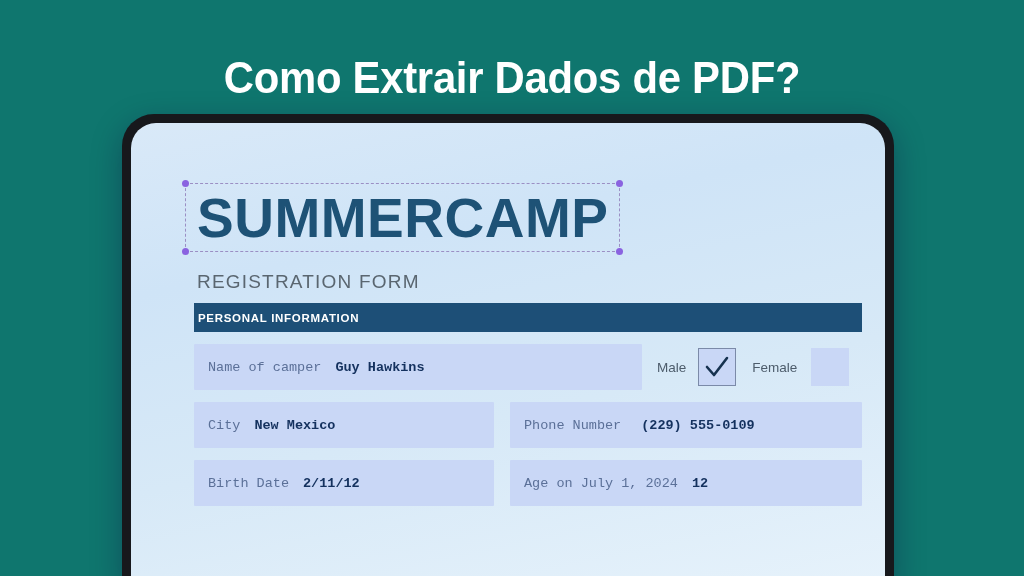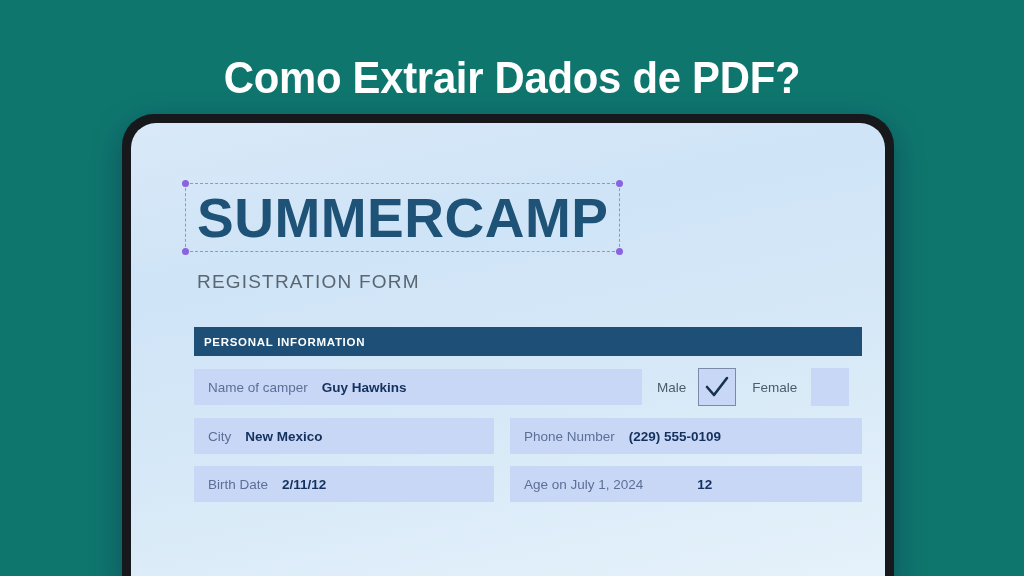--- a/index.html
+++ b/index.html
@@ -112,73 +112,74 @@
     margin-left: 6px;
     font-family: "Liberation Sans", sans-serif;
     font-size: 19px;
     letter-spacing: 1.2px;
     color: #5a6670;
     white-space: nowrap;
   }
 
   
   .section-bar {
-    margin-top: 34px;
+    margin-top: 10px;
     margin-left: 3px;
     width: 668px;
     height: 29px;
     background: #1d4f77;
     display: flex;
     align-items: center;
-    padding-left: 10px;
+    padding-left: 4px;
     box-sizing: border-box;
   }
   .section-bar span {
     color: #ffffff;
     font-size: 11.5px;
     font-weight: 700;
     letter-spacing: 0.7px;
   }
 
   
   .row {
     display: flex;
     align-items: center;
     margin-top: 12px;
     margin-left: 3px;
     width: 668px;
   }
   .field {
     background: #c9d7f6;
-    height: 36px;
+    height: 46px;
     display: flex;
     align-items: center;
     padding: 4px 14px;
     box-sizing: border-box;
     border-radius: 1px;
+    font-family: Liberation Mono, monospace;
   }
   .field .label {
     color: #5b7098;
     font-size: 13.5px;
     white-space: nowrap;
   }
   .field .value {
     color: #14315e;
     font-size: 13.5px;
     font-weight: 700;
     margin-left: 14px;
     white-space: nowrap;
   }
 
   .f-name    { width: 448px; }
   .f-address { width: 668px; }
   .f-city    { width: 300px; }
-  .f-phone   { width: 352px; margin-left: 16px; }
+  .f-phone   { width: 352px; margin-left: 16px; gap: 6px; }
   .f-birth   { width: 300px; }
-  .f-age     { width: 352px; margin-left: 16px; gap: 40px; }
+  .f-age     { width: 352px; margin-left: 16px; }
 
   
   .gender {
     display: flex;
     align-items: center;
     margin-left: 15px;
   }
   .gender .g-label {
     color: #4d5c6b;
     font-size: 13.5px;

